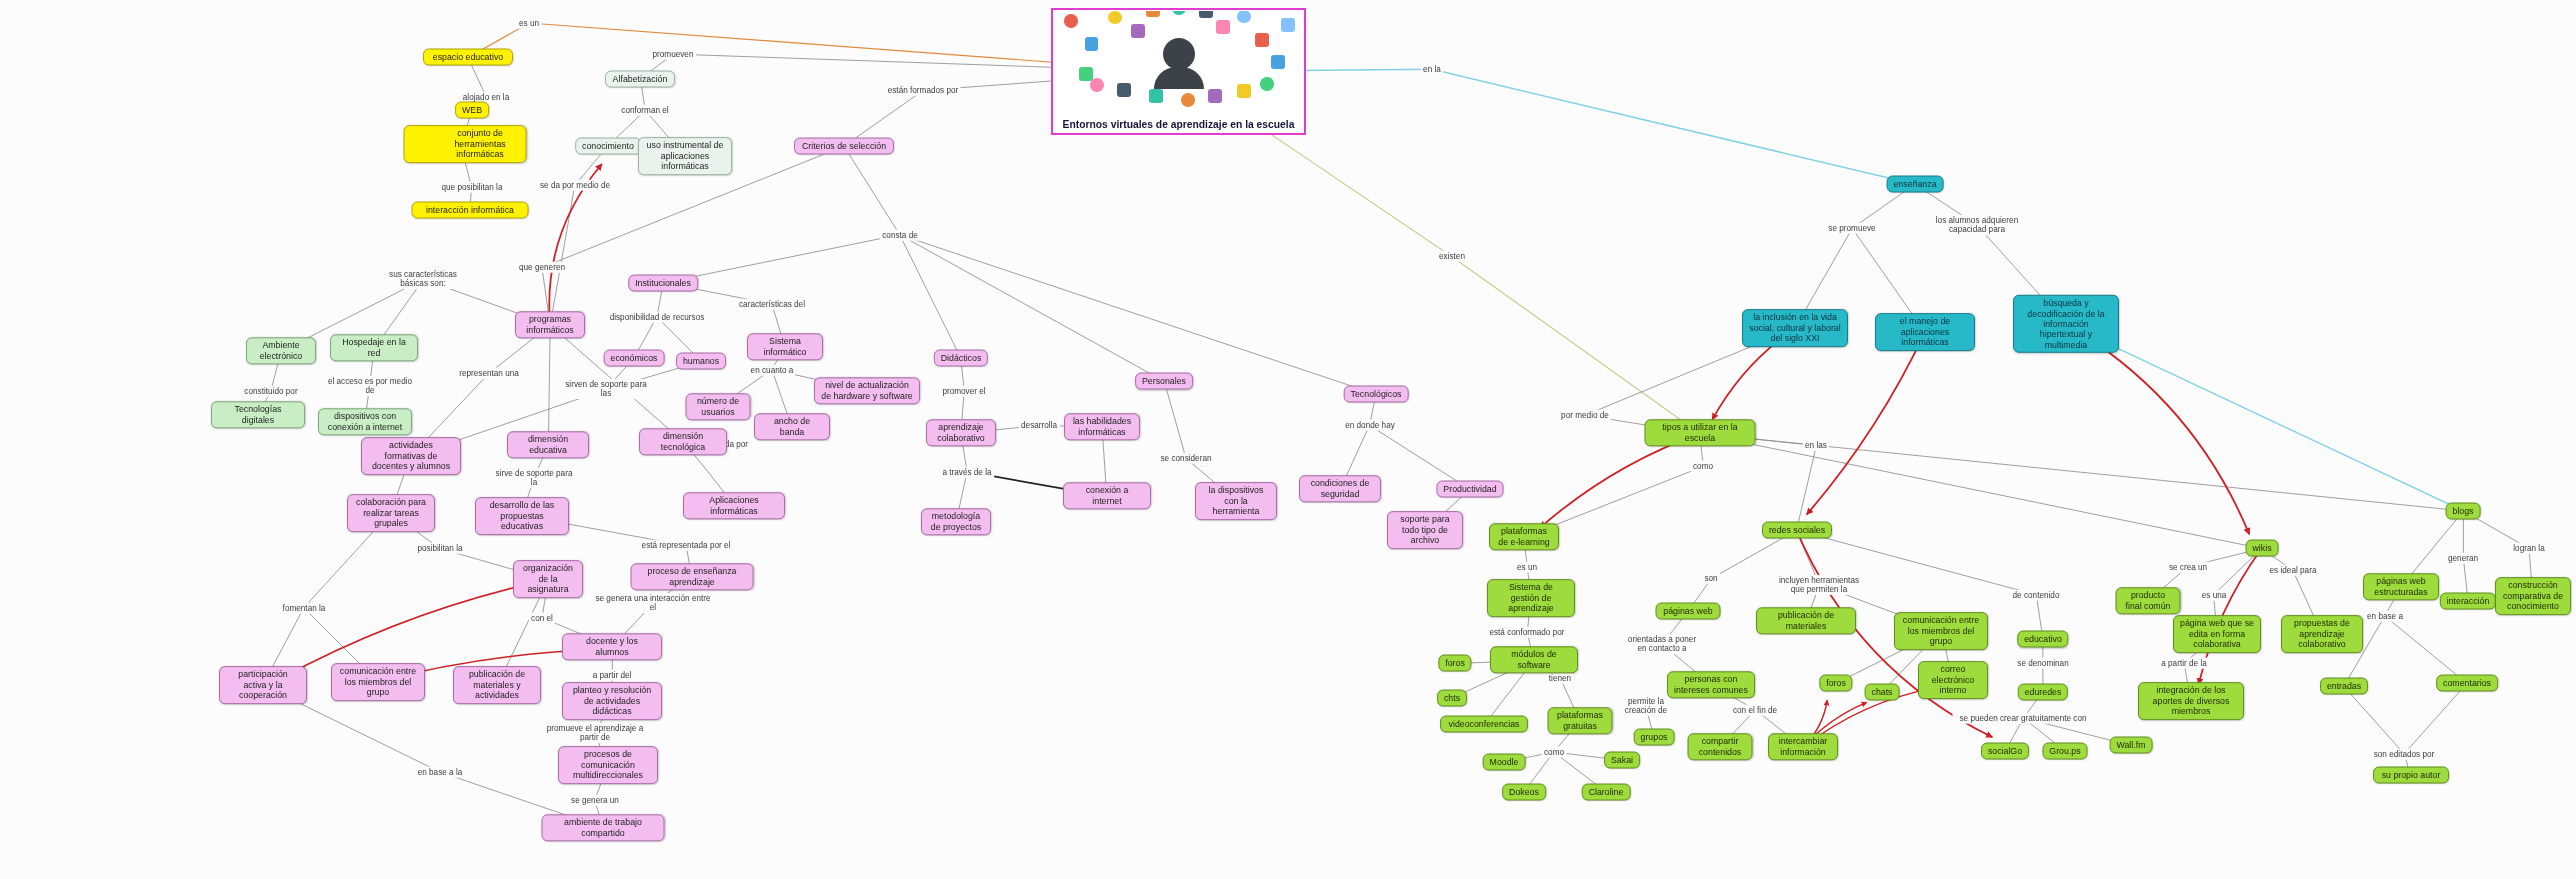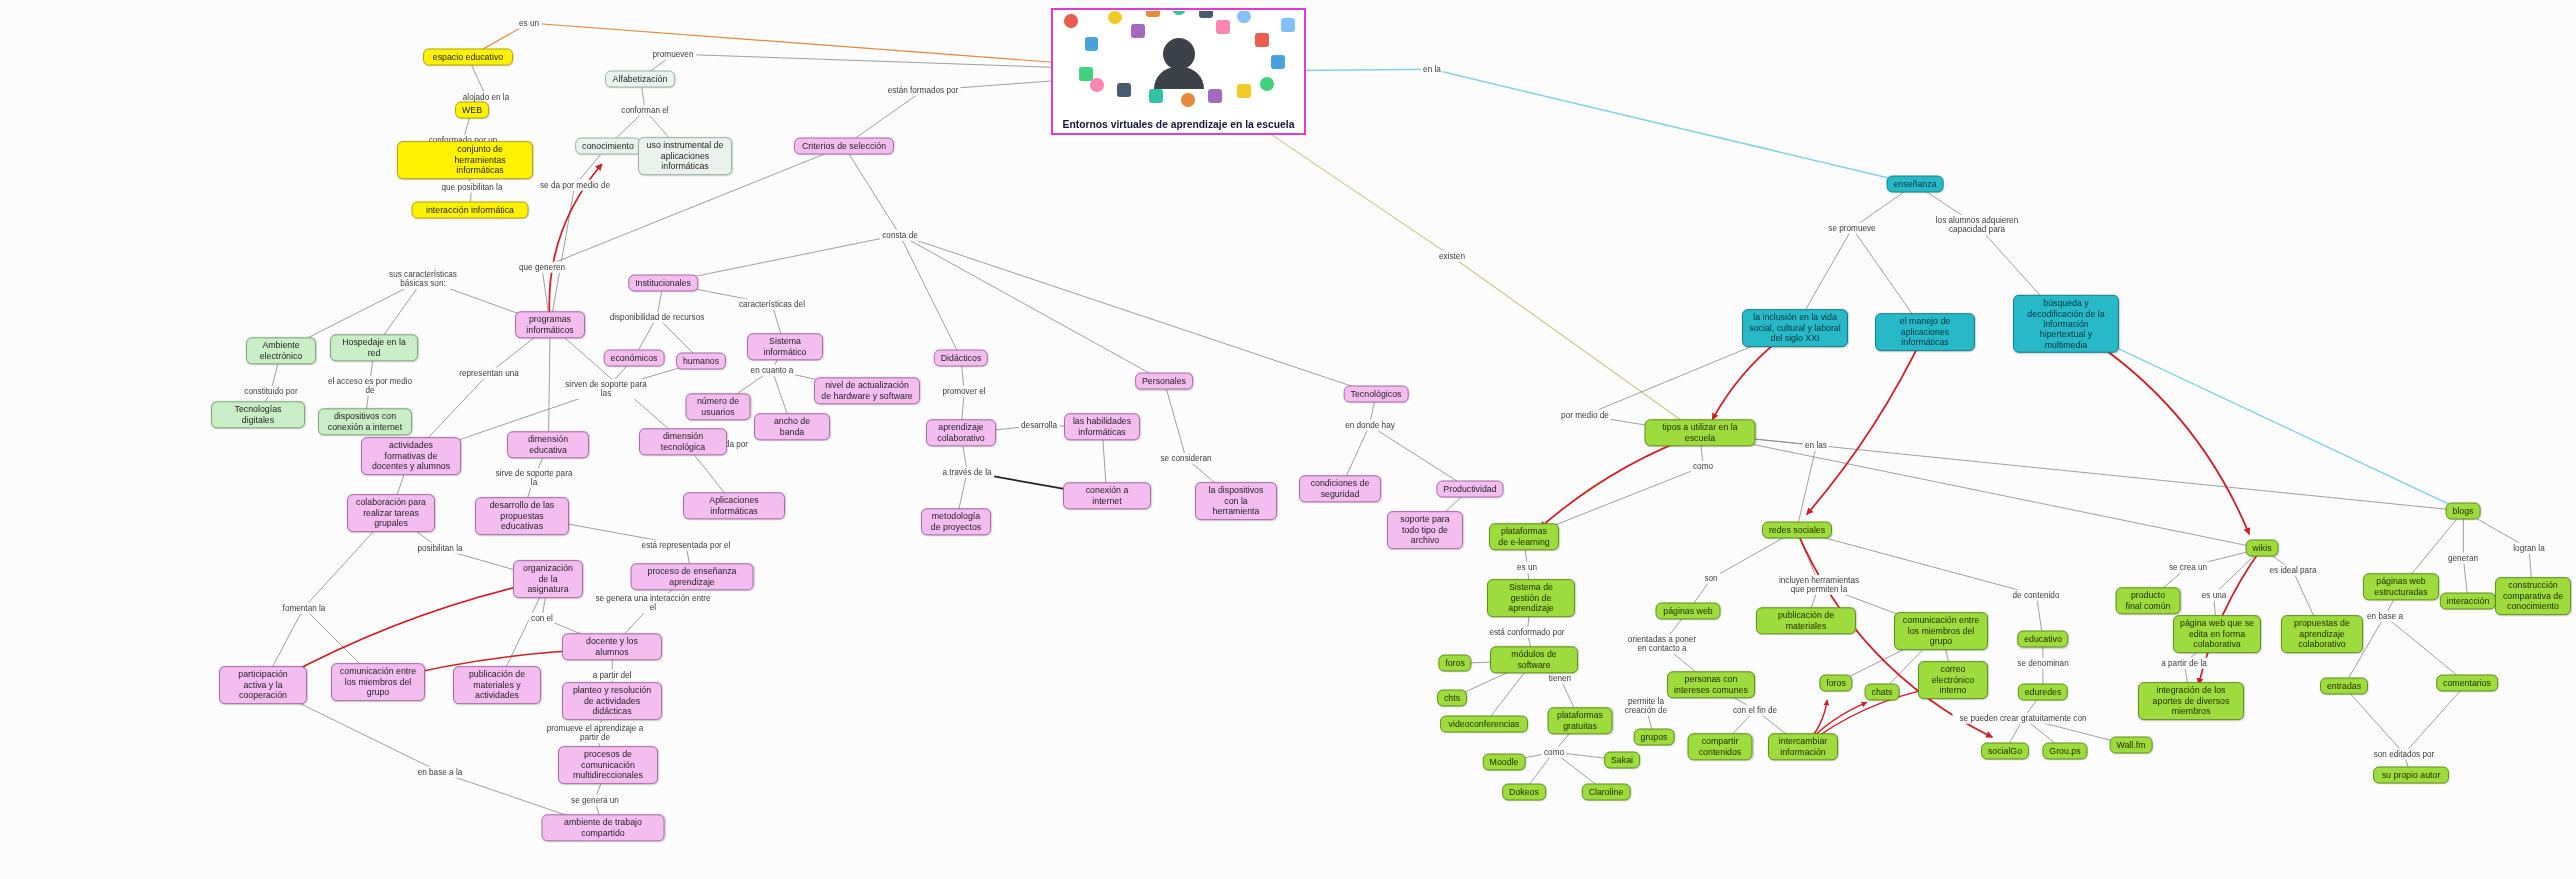--- a/index.html
+++ b/index.html
@@ -260,21 +260,21 @@
         <div class="dot" style="left: 36px; top: 67px; background: rgb(253, 121, 168); border-radius: 50%;"></div>
         <div class="dot" style="left: 227px; top: 7px; background: rgb(116, 185, 255); border-radius: 2.9px;"></div>
       </div>
     <div class="title-text">Entornos virtuales de aprendizaje en la escuela</div>
   </div>
 <div class="lbl" style="left: 529px; top: 23px;">es un</div>
     <div class="node c-yellow wrap" style="width: 90px; left: 468px; top: 57px;">espacio educativo</div>
     <div class="lbl" style="left: 486px; top: 97px;">alojado en la</div>
     <div class="node c-yellow" style="left: 472px; top: 110px;">WEB</div>
     <div class="lbl" style="left: 463px; top: 140px;">conformado por un</div>
-    <div class="node c-yellow wrap" style="width: 136px; left: 465px; top: 160px; padding-left: 36px;">conjunto de herramientas informáticas</div>
+    <div class="node c-yellow wrap" style="width: 123px; left: 465px; top: 144px; padding-left: 36px;">conjunto de herramientas informáticas</div>
     <div class="lbl" style="left: 472px; top: 187px;">que posibilitan la</div>
     <div class="node c-yellow wrap" style="width: 117px; left: 470px; top: 210px;">interacción informática</div>
     <div class="lbl" style="left: 673px; top: 54px;">promueven</div>
     <div class="node c-light wrap" style="width: 70px; left: 640px; top: 79px;">Alfabetización</div>
     <div class="lbl" style="left: 645px; top: 110px;">conforman el</div>
     <div class="node c-light" style="left: 608px; top: 146px;">conocimiento</div>
     <div class="node c-light wrap" style="width: 94px; left: 685px; top: 156px;">uso instrumental de aplicaciones informáticas</div>
     <div class="lbl" style="left: 575px; top: 185px;">se da por medio de</div>
     <div class="lbl" style="left: 923px; top: 90px;">están formados por</div>
     <div class="node c-pink wrap" style="width: 100px; left: 844px; top: 146px;">Criterios de selección</div>

